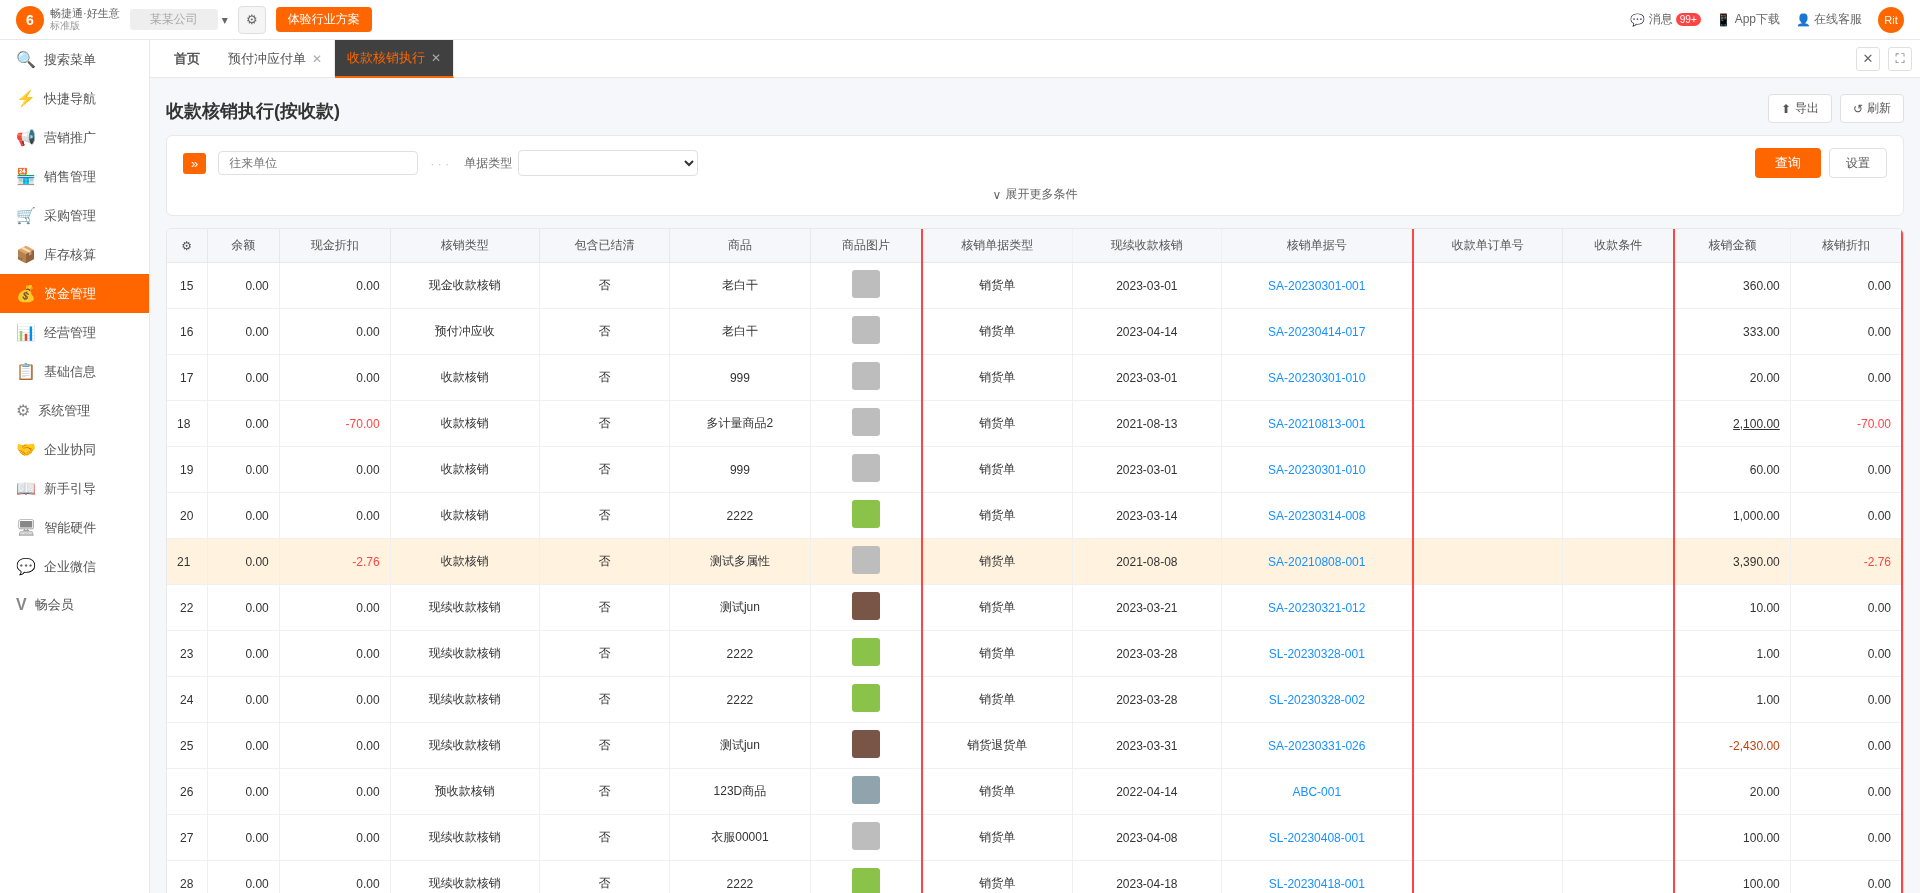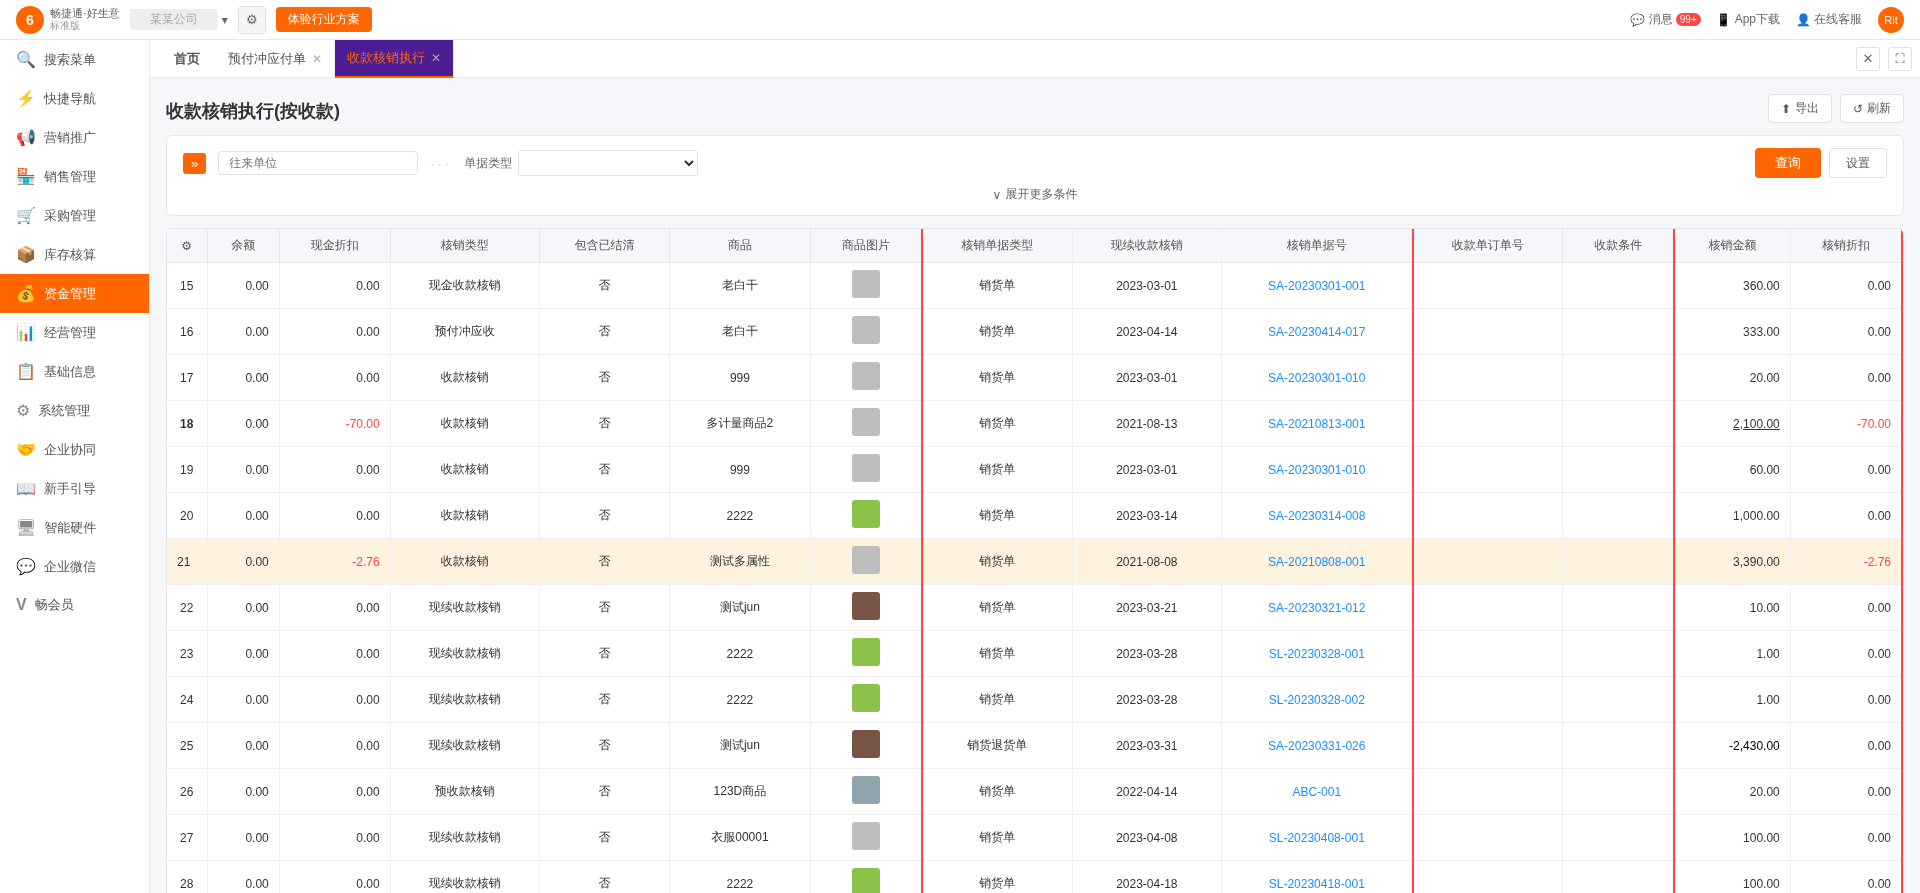--- a/index.html
+++ b/index.html
@@ -67,21 +67,21 @@
       display: flex;
       align-items: center;
       gap: 6px;
       padding: 0 12px;
       height: 38px;
       cursor: pointer;
       font-size: 13px;
       color: #555;
       border-right: 1px solid #e8e8e8;
     }
-    .tab.active { color: #ff6600; border-bottom: 2px solid #ff6600; background: #4c1d95; }
+    .tab.active { color: #ff6600; border-bottom: 2px solid #ff6600; background: #404040; }
     .tab-close { color: #aaa; cursor: pointer; font-size: 12px; }
     .tab-home { color: #555; padding: 0 16px; font-weight: bold; }
     .tab-bar-actions { margin-left: auto; display: flex; gap: 8px; }
     .tab-action-btn { width: 24px; height: 24px; display: flex; align-items: center; justify-content: center; cursor: pointer; color: #666; border: 1px solid #e0e0e0; border-radius: 3px; }
     
     
     .page-content {
       flex: 1;
       overflow: auto;
       padding: 16px;
@@ -398,21 +398,21 @@
     <td><span style="display:inline-block;width:28px;height:28px;border-radius:3px;background:#bdbdbd;"></span></td>
     <td style="border-left:2px solid #ff4444;">销货单</td>
     <td>2023-03-01</td>
     <td style="border-right:2px solid #ff4444;"><a href="#" class="link-text">SA-20230301-010</a></td>
     <td></td>
     <td></td>
     <td class="num-col" style="border-left:2px solid #ff4444;">20.00</td>
     <td class="num-col" style="border-right:2px solid #ff4444;">0.00</td>
   </tr>
                 <tr>
-    <td style="text-align:center;font-weight:bold;">18</td>
+    <td style="text-align:left;">18</td>
     <td class="num-col">0.00</td>
     <td class="num-col" style="color:#ff4444;">-70.00</td>
     <td>收款核销</td>
     <td>否</td>
     <td>多计量商品2</td>
     <td><span style="display:inline-block;width:28px;height:28px;border-radius:3px;background:#bdbdbd;"></span></td>
     <td style="border-left:2px solid #ff4444;">销货单</td>
     <td>2021-08-13</td>
     <td style="border-right:2px solid #ff4444;"><a href="#" class="link-text">SA-20210813-001</a></td>
     <td></td>
@@ -522,21 +522,21 @@
     <td class="num-col" style="">0.00</td>
     <td>现续收款核销</td>
     <td>否</td>
     <td>测试jun</td>
     <td><span style="display:inline-block;width:28px;height:28px;border-radius:3px;background:#795548;"></span></td>
     <td style="border-left:2px solid #ff4444;">销货退货单</td>
     <td>2023-03-31</td>
     <td style="border-right:2px solid #ff4444;"><a href="#" class="link-text">SA-20230331-026</a></td>
     <td></td>
     <td></td>
-    <td class="num-col" style="border-left:2px solid #ff4444;color:#000000;">-2,430.00</td>
+    <td class="num-col" style="border-left:2px solid #ff4444;color:#c2410c;">-2,430.00</td>
     <td class="num-col" style="border-right:2px solid #ff4444;">0.00</td>
   </tr>
                 <tr>
     <td style="text-align:center;">26</td>
     <td class="num-col">0.00</td>
     <td class="num-col" style="">0.00</td>
     <td>预收款核销</td>
     <td>否</td>
     <td>123D商品</td>
     <td><span style="display:inline-block;width:28px;height:28px;border-radius:3px;background:#90a4ae;"></span></td>

